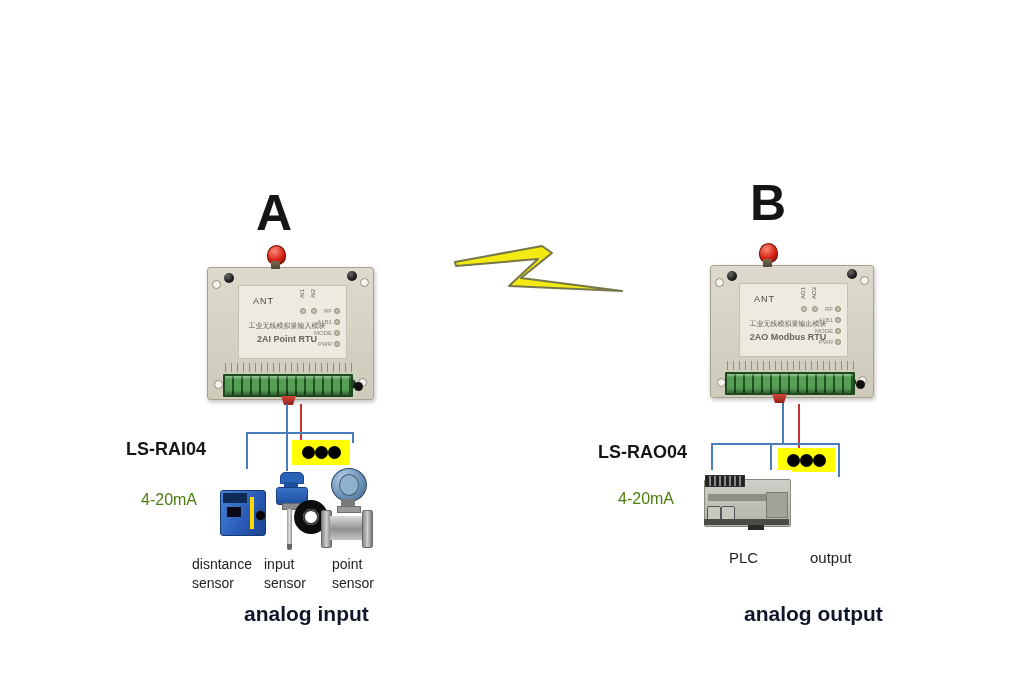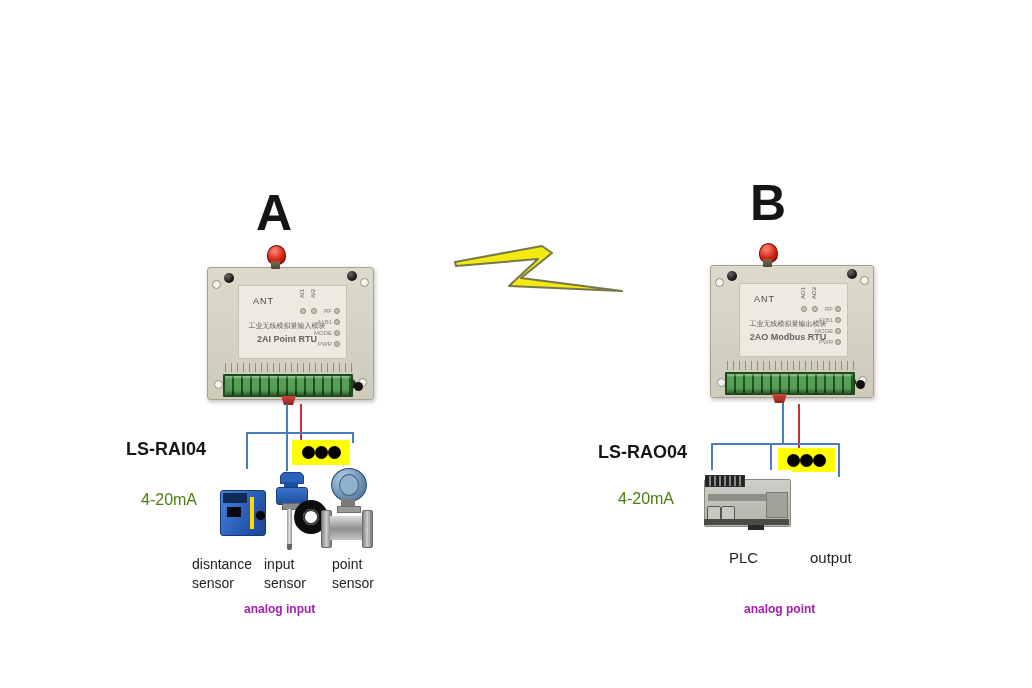--- a/index.html
+++ b/index.html
@@ -36,21 +36,21 @@
            border-radius:50% 50% 42% 42%;border:1px solid #6e0e06}
   .antbase{position:absolute;background:linear-gradient(#7a6a4c,#4e4432);border-radius:1px}
   
   .title{position:absolute;left:0;top:88px;width:994px;text-align:center;font-size:25px;font-weight:bold;letter-spacing:-.5px;color:#151515}
   .siteletter{position:absolute;font-size:50px;font-weight:bold;color:#151515;line-height:1}
   .dist{position:absolute;font-size:24px;font-weight:bold;color:#e60000}
   .modname{position:absolute;font-size:18px;font-weight:bold;color:#151515}
   .sig{position:absolute;font-size:16px;color:#4d7c0f}
   .slabel{position:absolute;font-size:14px;color:#222;line-height:19px}
   .slabel span{display:block}
-  .cap{position:absolute;font-size:12px;font-weight:bold;color:#a21caf}
+  .cap{position:absolute;font-size:21px;font-weight:bold;color:#0f172a}
   .devlbl{position:absolute;font-size:15px;color:#222}
   
   .meter{position:absolute;background:linear-gradient(160deg,#3a4158,#1c2136 60%,#12162a);
          border:1px solid #0c0f1e;border-radius:3px;box-shadow:1px 2px 3px rgba(0,0,0,.35)}
   .mdisp{position:absolute;left:8px;top:7px;width:64px;height:26px;background:#000;border:1px solid #05070f;
          display:flex;align-items:center;justify-content:center}
   .mdigits{font-family:"DejaVu Sans Mono",monospace;font-style:italic;font-weight:bold;font-size:16px;
            color:#ff2828;text-shadow:0 0 4px rgba(255,48,48,.9);letter-spacing:-1px}
   .mbtn{position:absolute;width:8px;height:8px;border-radius:50%;
         background:radial-gradient(circle at 35% 30%,#7adce8,#1e93a8 60%,#0c5866);border:1px solid #0a4a56}
@@ -253,15 +253,15 @@
     <div class="plcpanel"></div>
     <div class="plcconn" style="left:7px;top:36px"></div>
     <div class="plcconn" style="left:21px;top:36px"></div>
     <div class="plcbottom"></div>
     <div class="plcfoot"></div>
   </div>
 
 
   <div class="devlbl" style="left:729px;top:549px">PLC</div>
   <div class="devlbl" style="left:810px;top:549px">output</div>
-  <div class="cap" style="left:744px;top:602px">analog point</div>
+  <div class="cap" style="left:744px;top:602px">analog output</div>
 
 </div>
 
 </body></html>

